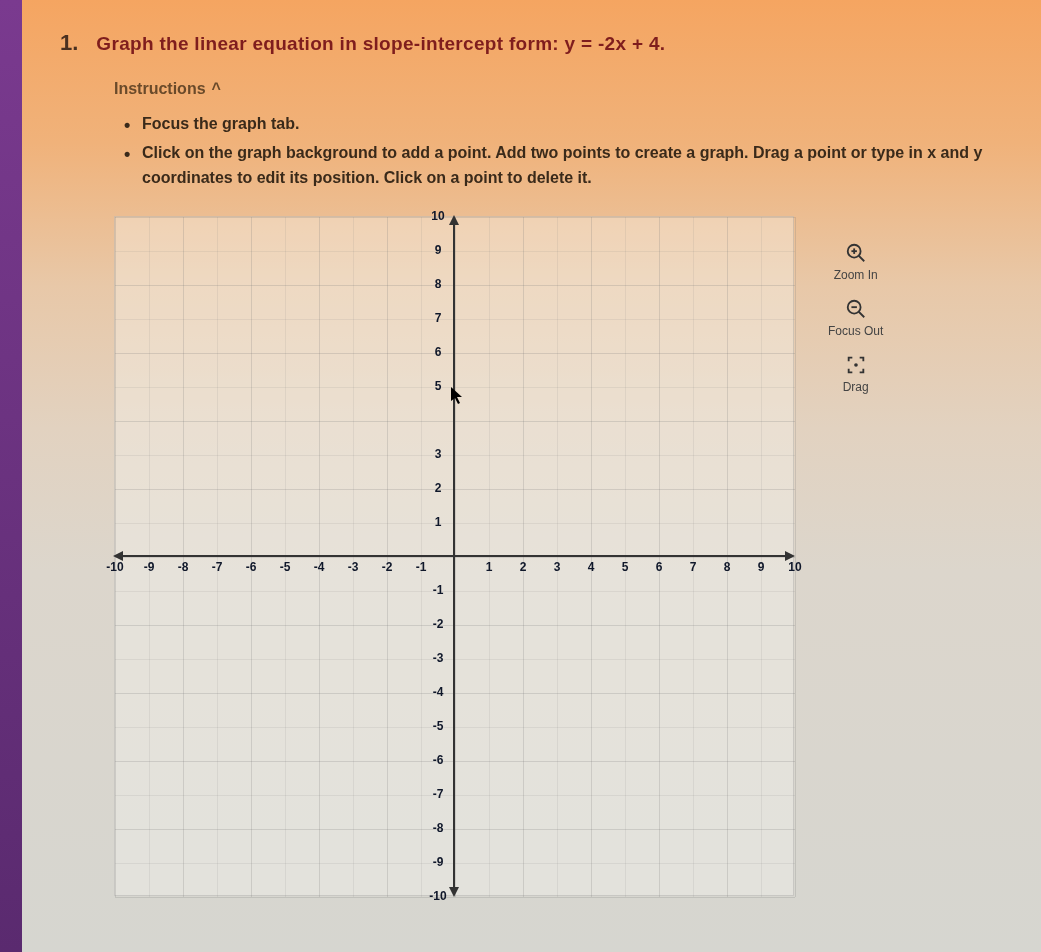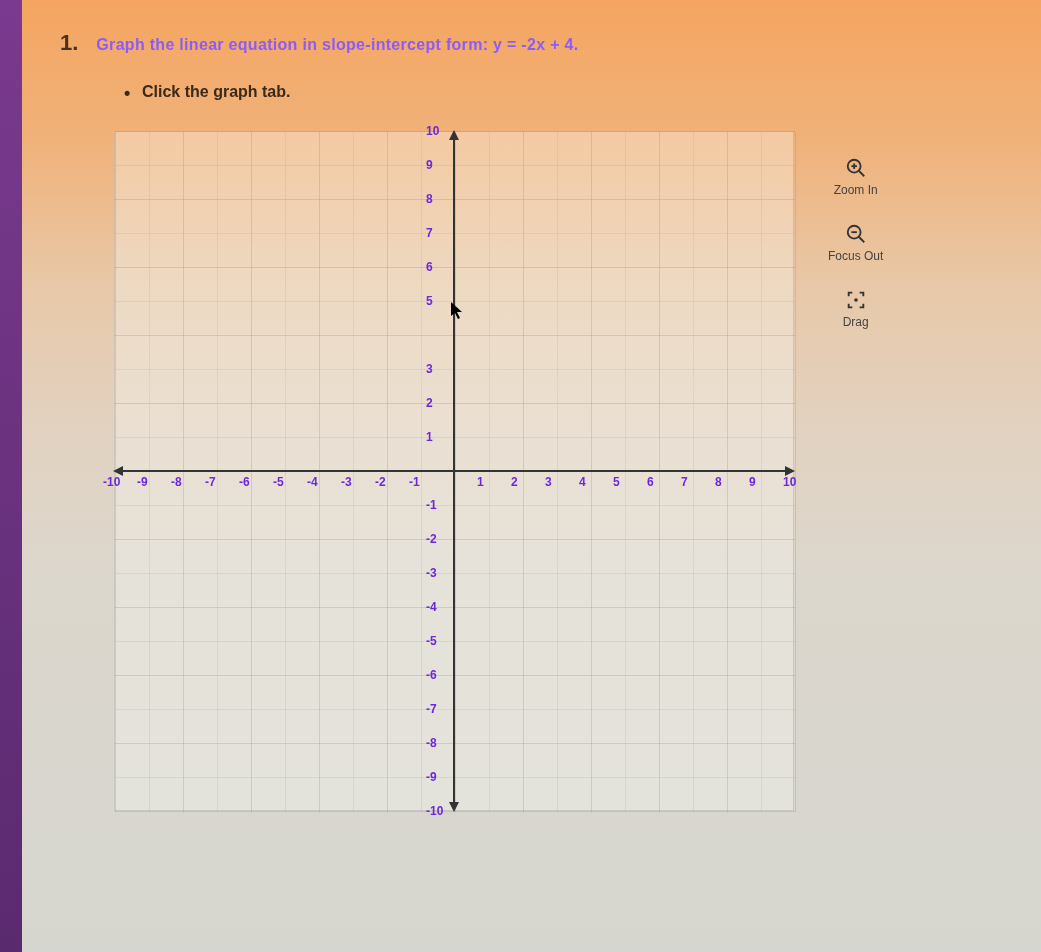--- a/index.html
+++ b/index.html
@@ -9,65 +9,70 @@
     position: relative;
     overflow: hidden;
   }
   .left-border {
     position: absolute; left: 0; top: 0; width: 22px; height: 100%;
     background: linear-gradient(180deg, #7a3a8f 0%, #5a2a6f 100%);
   }
   .content { padding: 30px 40px 20px 60px; color: #3a2a1a; }
   .question-row { display: flex; align-items: baseline; gap: 18px; margin-bottom: 24px; }
   .qnum { font-size: 22px; font-weight: 600; color: #4a3020; }
-  .qtext { font-size: 16px; font-weight: 700; color: #8b5cf6; letter-spacing: 0.3px; }
+  .qtext { font-size: 19px; font-weight: 700; color: #7f1d1d; letter-spacing: 0.3px; }
   .instructions-header { margin-left: 54px; font-size: 16px; font-weight: 600; color: #6a4a2a; margin-bottom: 14px; display: flex; align-items: center; gap: 6px; }
   .caret { display:inline-block; }
   ul { list-style: none; margin-left: 64px; margin-bottom: 26px; }
   li { font-size: 16px; line-height: 1.55; color: #3a2a1a; font-weight: 600; position: relative; padding-left: 18px; margin-bottom: 4px; }
   li::before { content: "•"; position: absolute; left: 0; top: 0; font-size: 18px; }
   .tab-wrap { margin-left: 54px; margin-bottom: 16px; }
   .tab { font-size: 15px; font-weight: 600; color: #4a3a2a; padding-bottom: 6px; display:inline-block; border-bottom: 3px solid #1a5a9a; }
   .graph-row { display: flex; align-items: flex-start; margin-left: 54px; gap: 30px; }
   .graph-container { position: relative; width: 680px; height: 680px; background: rgba(250,248,244,0.35); border: 1px solid rgba(120,120,120,0.25); }
   .grid-line { position: absolute; background: rgba(120,120,120,0.22); }
   .minor { background: rgba(120,120,120,0.12); }
   .axis { position: absolute; background: #333; }
   .axis-x { height: 2px; width: 100%; top: calc(50% - 1px); left:0; }
   .axis-y { width: 2px; height: 100%; left: calc(50% - 1px); top:0; }
   .arrow { position:absolute; width:0; height:0; }
   .arrow-up { left: calc(50% - 5px); top: -2px; border-left:5px solid transparent; border-right:5px solid transparent; border-bottom:10px solid #333; }
   .arrow-down { left: calc(50% - 5px); bottom: -2px; border-left:5px solid transparent; border-right:5px solid transparent; border-top:10px solid #333; }
   .arrow-left { top: calc(50% - 5px); left: -2px; border-top:5px solid transparent; border-bottom:5px solid transparent; border-right:10px solid #333; }
   .arrow-right { top: calc(50% - 5px); right: -2px; border-top:5px solid transparent; border-bottom:5px solid transparent; border-left:10px solid #333; }
-  .tick-label { position: absolute; font-size: 12px; color: #6d28d9; font-weight:600; width:24px; }
+  .tick-label { position: absolute; font-size: 12px; color: #0f172a; font-weight:600; text-align:center; width:24px; }
   .ytick { left: calc(50% - 28px); }
   .xtick { top: calc(50% + 4px); }
-  .controls { display:flex; flex-direction:column; align-items:center; gap:12px; margin-top: 18px; }
+  .controls { display:flex; flex-direction:column; align-items:center; gap:2px; margin-top: 18px; }
   .ctrl-btn { display:flex; flex-direction:column; align-items:center; gap:2px; padding:6px 4px; cursor:pointer; }
   .ctrl-icon { width:26px; height:26px; display:flex; align-items:center; justify-content:center; color:#333; }
   .ctrl-label { font-size:12px; color:#444; font-weight:500; }
   .cursor-arrow { position:absolute; left: calc(50% - 2px); top: calc(50% - 168px); width:0;height:0; }
   .cursor-arrow svg { position:absolute; left:-2px; top:-2px; }
 </style>
 </head>
 <body>
 
 <div class="left-border"></div>
 
 <div class="content">
 
   <div class="question-row">
     <span class="qnum">1.</span>
     <span class="qtext">Graph the linear equation in slope-intercept form: y = -2x + 4.</span>
   </div>
 
+  <div class="instructions-header">
+    <span>Instructions</span>
+    <span class="caret">^</span>
+  </div>
 
   <ul>
-    <li>Click the graph tab.</li>
+    <li>Focus the graph tab.</li>
+    <li>Click on the graph background to add a point. Add two points to create a graph. Drag a point or type in x and y coordinates to edit its position. Click on a point to delete it.</li>
   </ul>
 
 
   <div class="graph-row">
 
     <div class="graph-container" id="graph">
         <div class="grid-line" style="top: -0.5px; left: 0px; height: 1px; width: 680px;"></div>
         <div class="grid-line minor" style="top: 33.5px; left: 0px; height: 1px; width: 680px;"></div>
         <div class="grid-line" style="top: 67.5px; left: 0px; height: 1px; width: 680px;"></div>
         <div class="grid-line minor" style="top: 101.5px; left: 0px; height: 1px; width: 680px;"></div>

